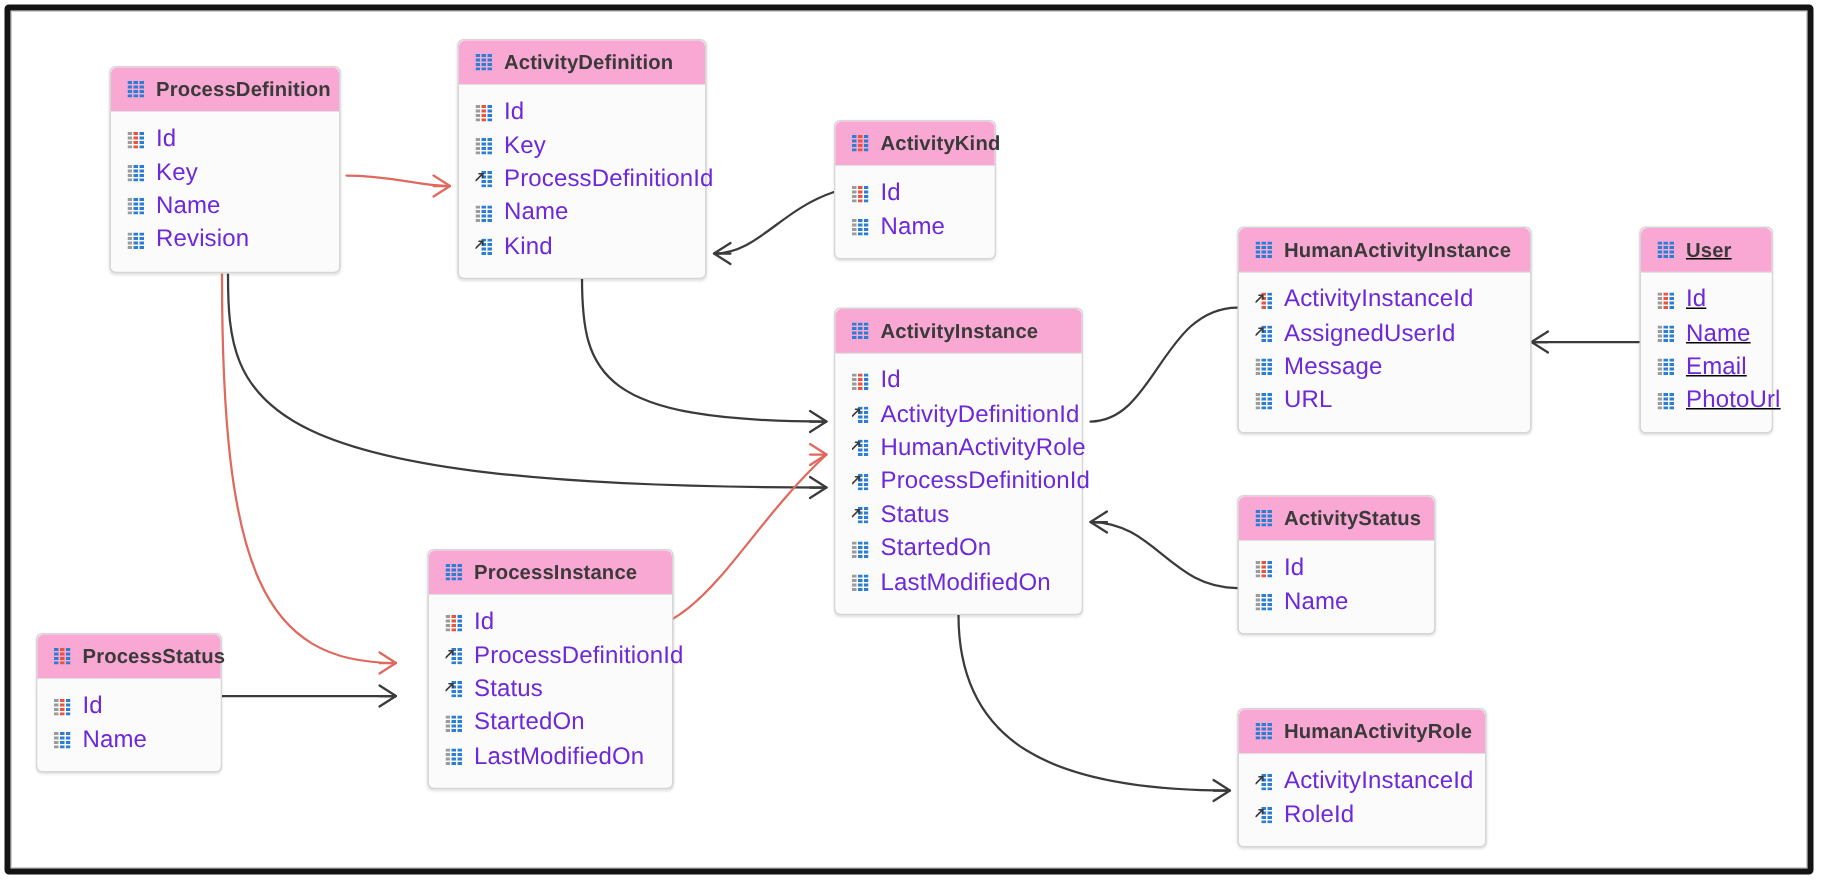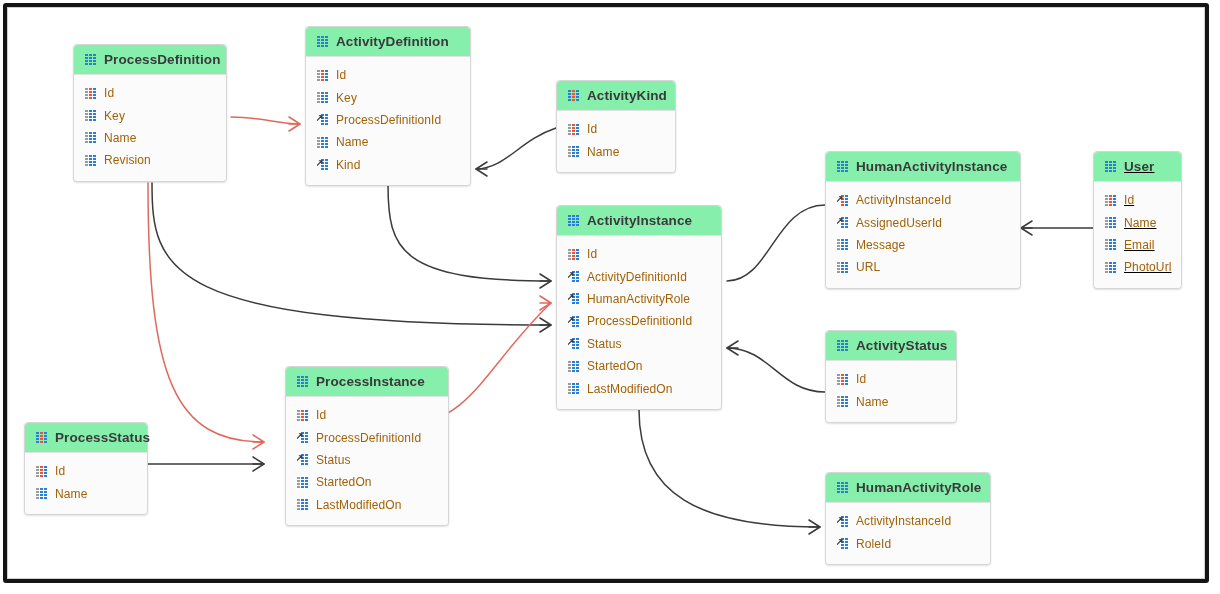--- a/index.html
+++ b/index.html
@@ -39,34 +39,34 @@
     border:1px solid #d6d6d6;
     border-radius:4px;
     box-shadow:0 1px 2px rgba(0,0,0,.13);
     z-index:20;
     box-sizing:border-box;
   }
   .tbl-header{
     display:flex;align-items:center;gap:8px;
     padding:7px 12px 7px 11px;
     border-bottom:1px solid #e2e2e2;
-    background:#86efac;
+    background:#f9a8d4;
     border-radius:4px 4px 0 0;
   }
   .tbl-title{
     font-size:13.5px;font-weight:bold;color:#3a3a3a;
     white-space:nowrap;letter-spacing:.1px;
   }
   .tbl-body{padding:7px 12px 9px 11px;background:#fbfbfb;border-radius:0 0 4px 4px;}
   .col-row{
     display:flex;align-items:center;gap:8px;
     height:22.4px;
   }
   .col-name{
-    font-size:12px;color:#a16207;white-space:nowrap;letter-spacing:.1px;
+    font-size:16px;color:#6d28d9;white-space:nowrap;letter-spacing:.1px;
   }
 
   
   .gicon{
     position:relative;
     width:11px;height:11px;
     flex:0 0 11px;
     display:block;
   }
   .gicon svg{display:block;width:11px;height:11px;}
@@ -363,21 +363,21 @@
                 </span>
               </span>
               <svg viewBox="0 0 11 11" style="position:absolute;left:0;top:0;" xmlns="http://www.w3.org/2000/svg">
                 <path d="M0.2,6.4 L4.6,2.0 M2.3,1.8 L4.9,1.8 L4.9,4.3" stroke="#3b3b3b" stroke-width="1.1" fill="none" stroke-linecap="round"></path>
               </svg>
             </span>
             <span class="col-name">Kind</span>
           </div>
         </div>
       </div>
-      <div class="table-box" style="left: 556px; top: 80px; width: 120px;">
+      <div class="table-box" style="left: 556px; top: 80px; width: 108px;">
         <div class="tbl-header">
           <span class="gicon">
             <svg viewBox="0 0 11 11" xmlns="http://www.w3.org/2000/svg">
               <rect x="0" y="0" width="3" height="2" fill="#2a7fd4"></rect>
               <rect x="0" y="3" width="3" height="2" fill="#2a7fd4"></rect>
               <rect x="0" y="6" width="3" height="2" fill="#2a7fd4"></rect>
               <rect x="0" y="9" width="3" height="2" fill="#2a7fd4"></rect>
               <rect x="4" y="0" width="3" height="2" fill="#e8543f"></rect>
               <rect x="4" y="3" width="3" height="2" fill="#e8543f"></rect>
               <rect x="4" y="6" width="3" height="2" fill="#e8543f"></rect>

